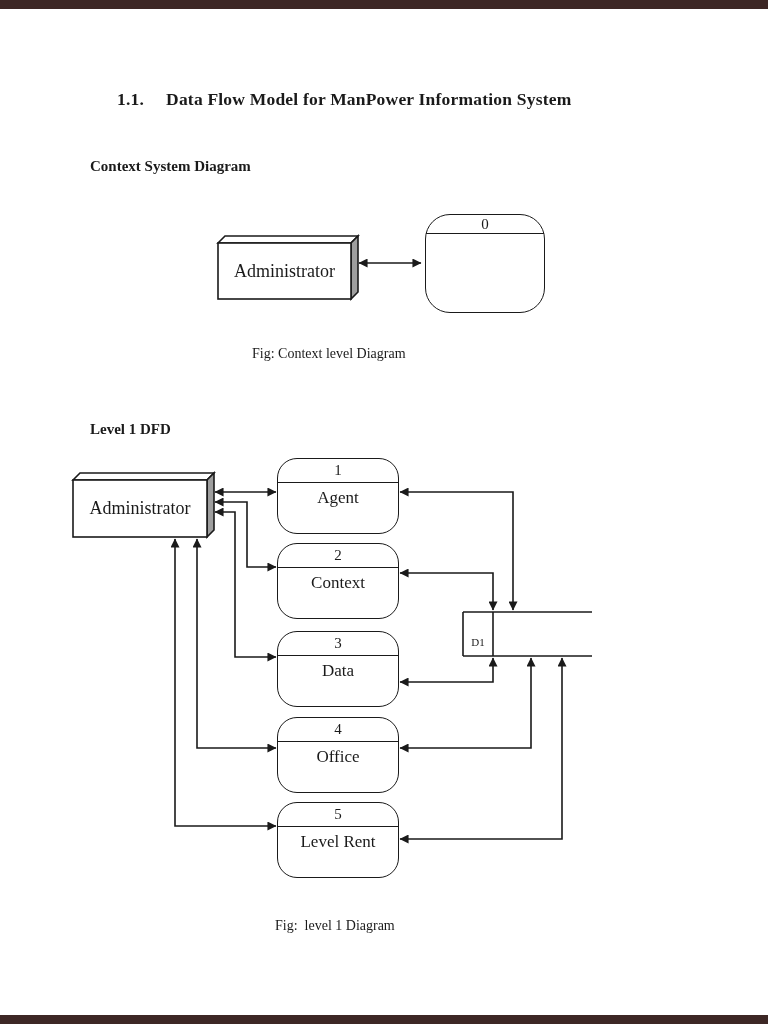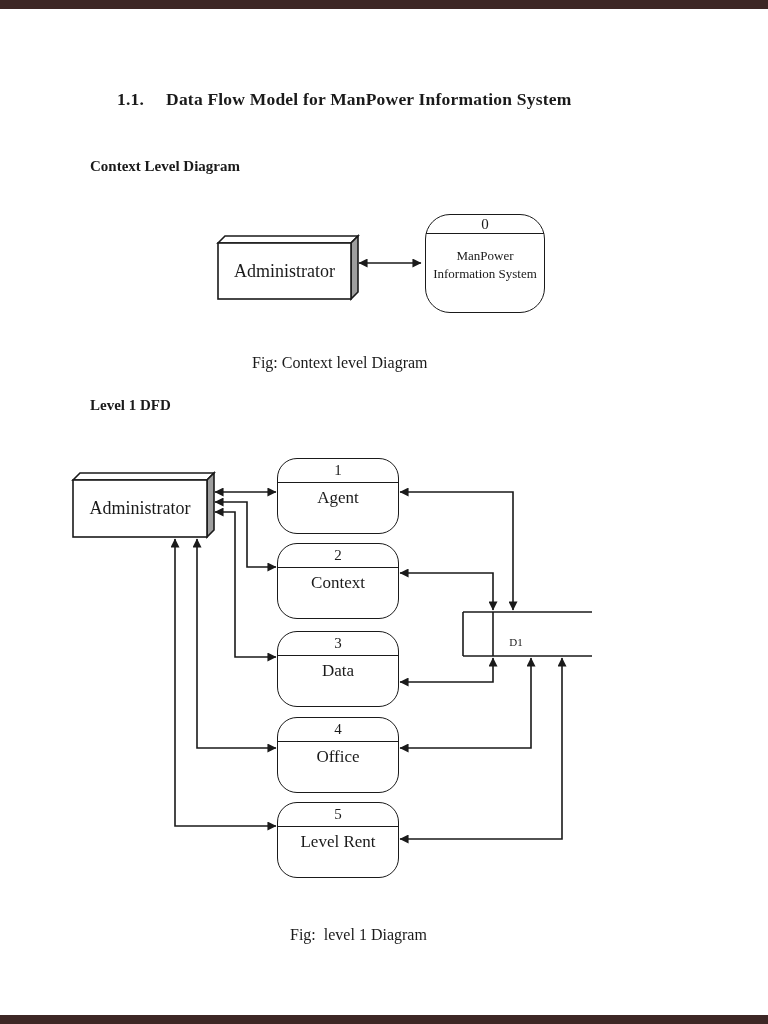--- a/index.html
+++ b/index.html
@@ -7,25 +7,25 @@
         font-family:"Liberation Serif","DejaVu Serif",serif;color:#1a1a1a;}
   .frame-bar{position:absolute;left:0;width:768px;height:9px;background:#3d2725;}
   .frame-bar.top{top:0;}
   .frame-bar.bottom{bottom:0;}
 
   h1.section-heading{position:absolute;left:117px;top:89px;margin:0;
         font-size:17.5px;font-weight:bold;letter-spacing:.2px;}
   h1.section-heading .num{margin-right:22px;}
   h2.sub-heading{position:absolute;margin:0;font-size:15px;font-weight:bold;}
   .ctx-heading{left:90px;top:158px;}
-  .l1-heading{left:90px;top:397px;}
+  .l1-heading{left:90px;top:421px;}
 
-  .caption{position:absolute;font-size:16px;white-space:pre;margin-top:8px;}
+  .caption{position:absolute;font-size:14px;white-space:pre;}
   .ctx-caption{left:252px;top:346px;}
-  .l1-caption{left:290px;top:918px;}
+  .l1-caption{left:275px;top:918px;}
 
   svg.diagram-layer{position:absolute;left:0;top:0;width:768px;height:1024px;}
 
   
   .entity-label{position:absolute;display:flex;align-items:center;justify-content:center;
         font-size:18px;}
   .ctx-admin{left:218px;top:243px;width:133px;height:56px;}
   .l1-admin{left:73px;top:480px;width:134px;height:57px;}
 
   
@@ -39,36 +39,36 @@
   .process.p0 .p-name{flex-direction:column;align-items:center;padding-top:13px;
         font-size:13px;line-height:1.4;}
   .process.p1{top:458px;}
   .process.p2{top:543px;}
   .process.p3{top:631px;}
   .process.p4{top:717px;}
   .process.p5{top:802px;}
 
   
   .store-label{position:absolute;display:flex;align-items:center;font-size:11px;}
-  .store-id{left:463px;top:612px;width:30px;height:60px;justify-content:center;padding-left:38px;}
+  .store-id{left:463px;top:612px;width:30px;height:60px;justify-content:center;}
   .store-name{left:493px;top:612px;width:99px;height:44px;justify-content:center;}
 </style>
 </head>
 <body>
 
 <div class="page">
 
   <div class="frame-bar top"></div>
   <div class="frame-bar bottom"></div>
 
   <h1 class="section-heading">
     <span class="num">1.1.</span><span>Data Flow Model for ManPower Information System</span>
   </h1>
 
-  <h2 class="sub-heading ctx-heading">Context Level Diagram</h2>
+  <h2 class="sub-heading ctx-heading">Context System Diagram</h2>
 
   <h2 class="sub-heading l1-heading">Level 1 DFD</h2>
 
   <svg class="diagram-layer" viewBox="0 0 768 1024">
     <defs>
       <marker id="arr" viewBox="0 0 10 10" refX="9.5" refY="5" markerUnits="userSpaceOnUse" markerWidth="10" markerHeight="9" orient="auto-start-reverse">
         <path d="M0,0 L10,5 L0,10 z" fill="#1a1a1a"></path>
       </marker>
     </defs>
 
@@ -104,24 +104,20 @@
       <path d="M493,658 L493,682 L400,682" marker-start="url(#arr)" marker-end="url(#arr)"></path>
       <path d="M531,658 L531,748 L400,748" marker-start="url(#arr)" marker-end="url(#arr)"></path>
       <path d="M562,658 L562,839 L400,839" marker-start="url(#arr)" marker-end="url(#arr)"></path>
     </g>
   </svg>
 
   <div class="entity-label ctx-admin">Administrator</div>
 
   <div class="process p0">
     <div class="p-header">0</div>
-    <div class="p-name">
-      <span>ManPower</span>
-      <span>Information System</span>
-    </div>
   </div>
 
   <div class="caption ctx-caption">Fig: Context level Diagram</div>
 
   <div class="entity-label l1-admin">Administrator</div>
 
   <div class="process p1">
     <div class="p-header">1</div>
     <div class="p-name">Agent</div>
   </div>

